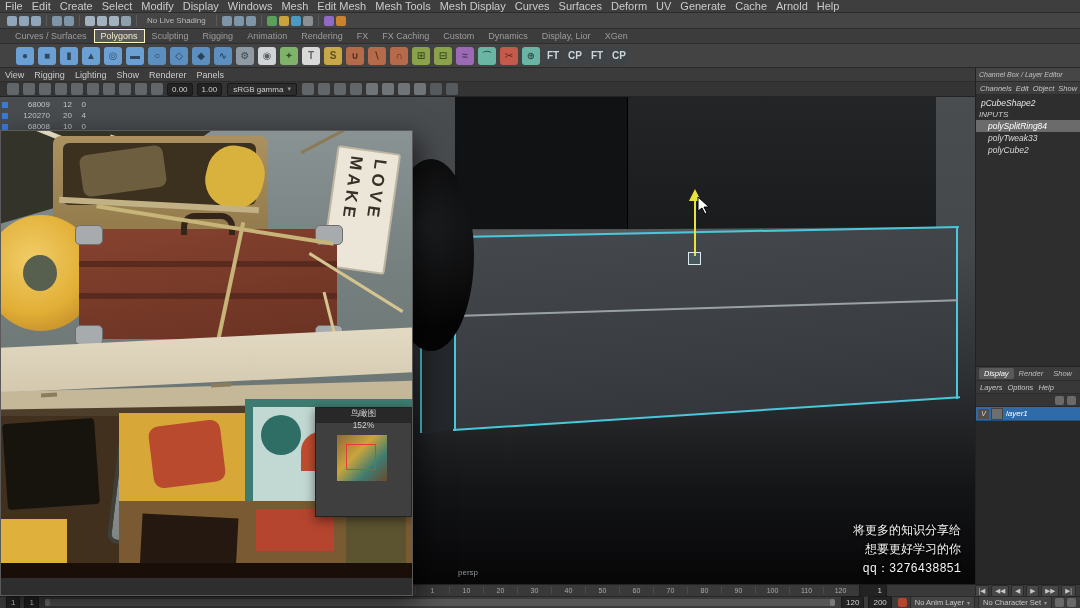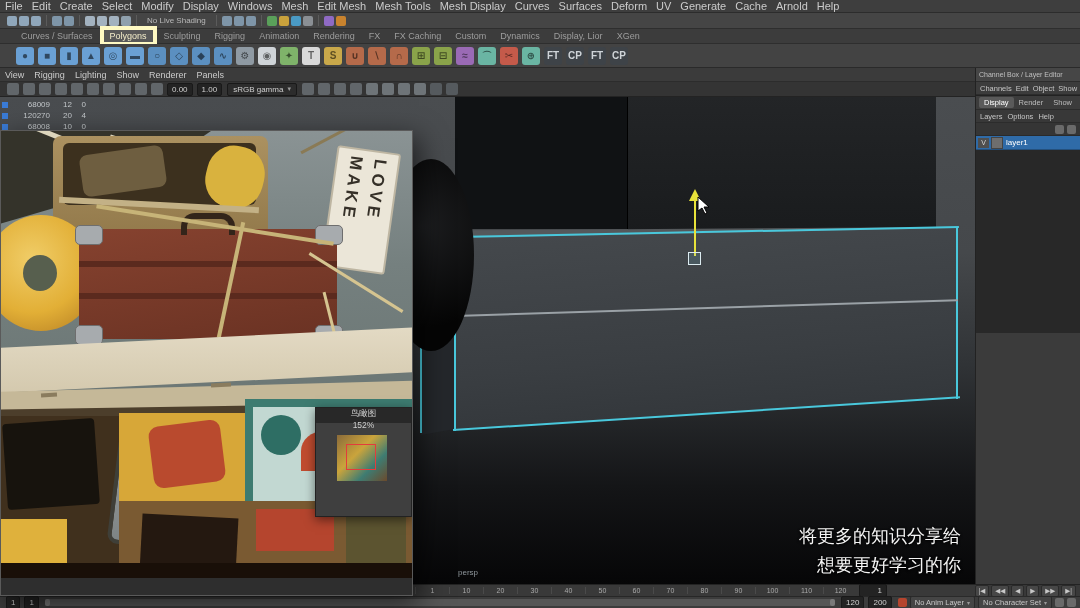--- a/index.html
+++ b/index.html
@@ -5,21 +5,21 @@
   html,body{margin:0;padding:0;background:#000;}
   #app{position:relative;width:1080px;height:608px;overflow:hidden;background:#000;
        font-family:"Liberation Sans","DejaVu Sans",sans-serif;-webkit-font-smoothing:antialiased;}
   .abs{position:absolute;}
   .row{display:flex;align-items:center;}
   
   .menu-item{font-size:11px;color:#cbcbcb;margin-right:9px;white-space:nowrap;}
   .status-icon{width:10px;height:10px;border-radius:2px;display:inline-block;margin:0 1px;flex:0 0 auto;}
   .vdiv{width:1px;height:11px;background:#5b5b5b;margin:0 4px;display:inline-block;flex:0 0 auto;}
   .shelf-tab{font-size:9px;color:#9d9d9d;padding:1px 6px;white-space:nowrap;border:1px solid transparent;}
-  .shelf-tab.active{background:#585858;color:#f2ecc9;border:4px solid #fef9c3;border-radius:0;}
+  .shelf-tab.active{background:#585858;color:#f2ecc9;border:1px solid #fef9c3;border-radius:0;}
   .shelf-icon{width:18px;height:18px;border-radius:3px;margin:1px 2px;display:inline-flex;align-items:center;
               justify-content:center;font-size:10px;font-weight:bold;color:rgba(0,0,0,.55);flex:0 0 auto;}
   .pm-item{font-size:9px;color:#cbcbcb;margin-right:10px;white-space:nowrap;}
   .vt-icon{width:12px;height:12px;background:#61666a;border-radius:2px;margin:0 2px;display:inline-block;flex:0 0 auto;}
   .field{background:#232323;color:#cfcfcf;font-size:8px;padding:1px 4px;border-radius:2px;border:1px solid #191919;
          margin:0 2px;white-space:nowrap;}
   .select{background:#2c2c2c;color:#cfcfcf;font-size:8px;padding:1px 5px;border-radius:2px;border:1px solid #191919;
           margin:0 3px;display:inline-flex;align-items:center;gap:4px;white-space:nowrap;}
   
   .hud-row{display:flex;align-items:center;height:11px;}
@@ -36,22 +36,22 @@
   
   .tick{font-size:7px;color:#a9a9a9;width:34px;display:inline-block;text-align:center;border-left:1px solid #4a4a4a;}
   .transport-btn{font-size:6.5px;color:#c8c8c8;background:#474747;border:1px solid #2a2a2a;border-radius:2px;
                  padding:1px 3px;margin-left:2px;white-space:nowrap;}
   .rs-btn{font-size:7.5px;color:#c8c8c8;background:#454545;border:1px solid #2a2a2a;border-radius:2px;
           padding:1px 4px;margin-left:3px;display:inline-flex;align-items:center;gap:3px;white-space:nowrap;}
   
   .win-btn{width:14px;text-align:center;font-size:9px;color:#c3c3c3;cursor:default;}
   .sign-col{writing-mode:vertical-rl;font-weight:bold;font-size:17px;letter-spacing:4px;color:#353028;}
   .cyan-edge{background:#49c8dc;}
-  .wm-line{font-size:18px;color:#f5f5f5;text-shadow:0 1px 3px #000,0 0 2px #000;line-height:1.6;
-           font-family:Liberation Serif, serif;}
+  .wm-line{font-size:12px;color:#f5f5f5;text-shadow:0 1px 3px #000,0 0 2px #000;line-height:1.6;
+           font-family:Liberation Mono, monospace;}
 </style>
 </head>
 <body>
 
 <div id="app">
 
   <div class="abs row" style="left:0;top:0;width:1080px;height:13px;background:#3e3e3e;border-bottom:1px solid #2c2c2c;padding-left:5px;box-sizing:border-box;">
       <span class="menu-item">File</span>
       <span class="menu-item">Edit</span>
       <span class="menu-item">Create</span>
@@ -98,21 +98,21 @@
         <span class="status-icon" style="background: rgb(90, 160, 90);"></span>
         <span class="status-icon" style="background: rgb(201, 162, 60);"></span>
         <span class="status-icon" style="background: rgb(74, 154, 196);"></span>
         <span class="status-icon" style="background: rgb(138, 143, 148);"></span>
         <span class="vdiv"></span>
         <span class="status-icon" style="background: rgb(143, 106, 196);"></span>
         <span class="status-icon" style="background: rgb(201, 131, 46);"></span>
       </span>
   </div>
 
-  <div class="abs row" style="left:0;top:29px;width:1080px;height:15px;background:#3c3c3c;border-bottom:1px solid #2e2e2e;padding-left:14px;box-sizing:border-box;">
+  <div class="abs row" style="left:0;top:29px;width:1080px;height:15px;background:#3c3c3c;border-bottom:1px solid #2e2e2e;padding-left:8px;box-sizing:border-box;">
       <span class="shelf-tab">Curves / Surfaces</span>
       <span class="shelf-tab active">Polygons</span>
       <span class="shelf-tab">Sculpting</span>
       <span class="shelf-tab">Rigging</span>
       <span class="shelf-tab">Animation</span>
       <span class="shelf-tab">Rendering</span>
       <span class="shelf-tab">FX</span>
       <span class="shelf-tab">FX Caching</span>
       <span class="shelf-tab">Custom</span>
       <span class="shelf-tab">Dynamics</span>
@@ -253,29 +253,38 @@
 
     <div class="abs" style="left:458px;top:471px;font-size:8px;color:#8f979c;">persp</div>
 
     <div class="abs" style="right:14px;top:425px;text-align:right;">
       <div class="wm-line">将更多的知识分享给</div>
       <div class="wm-line">想要更好学习的你</div>
       <div class="wm-line">qq：3276438851</div>
     </div>
   </div>
 
-  <div class="abs" style="left:975px;top:68px;width:105px;height:516px;background:#3b3b3b;border-left:1px solid #222;box-sizing:border-box;">
+  <div class="abs" style="left:975px;top:68px;width:105px;height:516px;background:#3b3b3b;border-left:1px solid #222;box-sizing:border-box;font-style:italic;">
     <div style="height:13px;line-height:13px;background:#464646;border-bottom:1px solid #2c2c2c;font-size:7px;color:#c0c0c0;
                 white-space:nowrap;overflow:hidden;padding-left:3px;">Channel Box / Layer Editor</div>
     <div class="row" style="height:12px;background:#3c3c3c;border-bottom:1px solid #2c2c2c;padding-left:4px;">
         <span class="cb-menu-item">Channels</span>
         <span class="cb-menu-item">Edit</span>
         <span class="cb-menu-item">Object</span>
         <span class="cb-menu-item">Show</span>
       </div>
+    <div style="background:#2e2e2e;height:271px;overflow:hidden;">
+      <div style="font-size:8.5px;color:#e6e6e6;padding:3px 0 1px 5px;white-space:nowrap;">pCubeShape2</div>
+      <div style="font-size:8px;color:#cdcdcd;padding:1px 0 1px 3px;">INPUTS</div>
+      <div>
+          <span class="node-row active">polySplitRing84</span>
+          <span class="node-row">polyTweak33</span>
+          <span class="node-row">polyCube2</span>
+        </div>
+    </div>
     <div class="row" style="height:13px;background:#3c3c3c;border-top:1px solid #222;border-bottom:1px solid #2c2c2c;padding-left:3px;">
         <span class="le-tab active">Display</span>
         <span class="le-tab">Render</span>
         <span class="le-tab">Show</span>
       </div>
     <div class="row" style="height:12px;background:#383838;border-bottom:1px solid #2c2c2c;padding-left:4px;">
         <span class="le-menu-item">Layers</span>
         <span class="le-menu-item">Options</span>
         <span class="le-menu-item">Help</span>
       </div>

